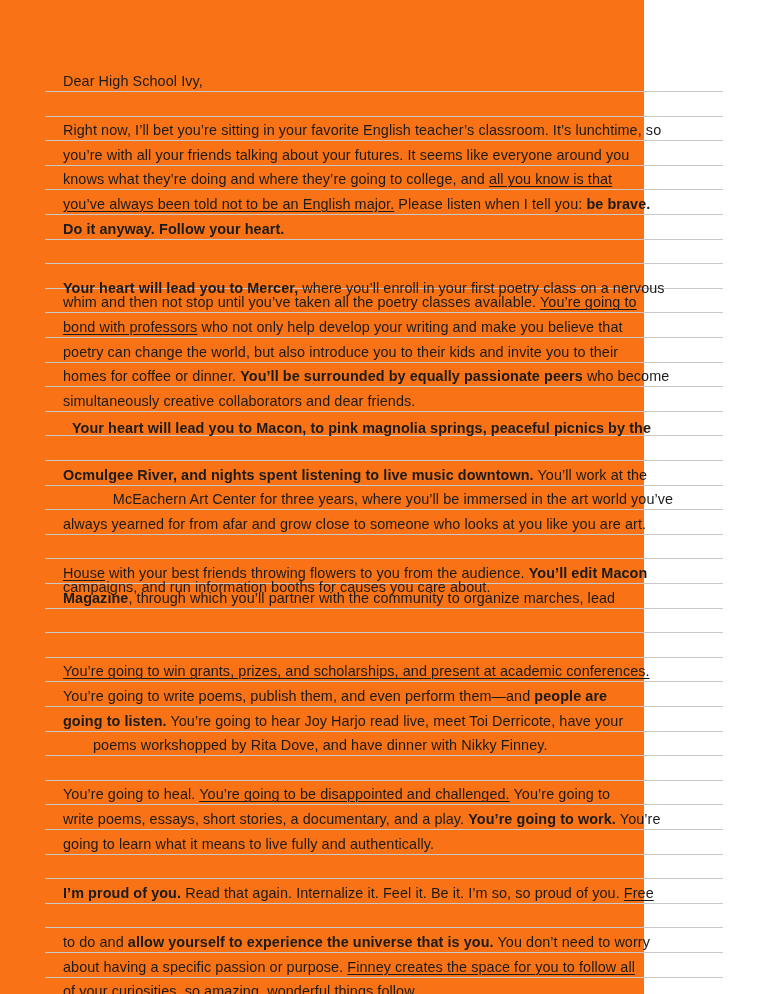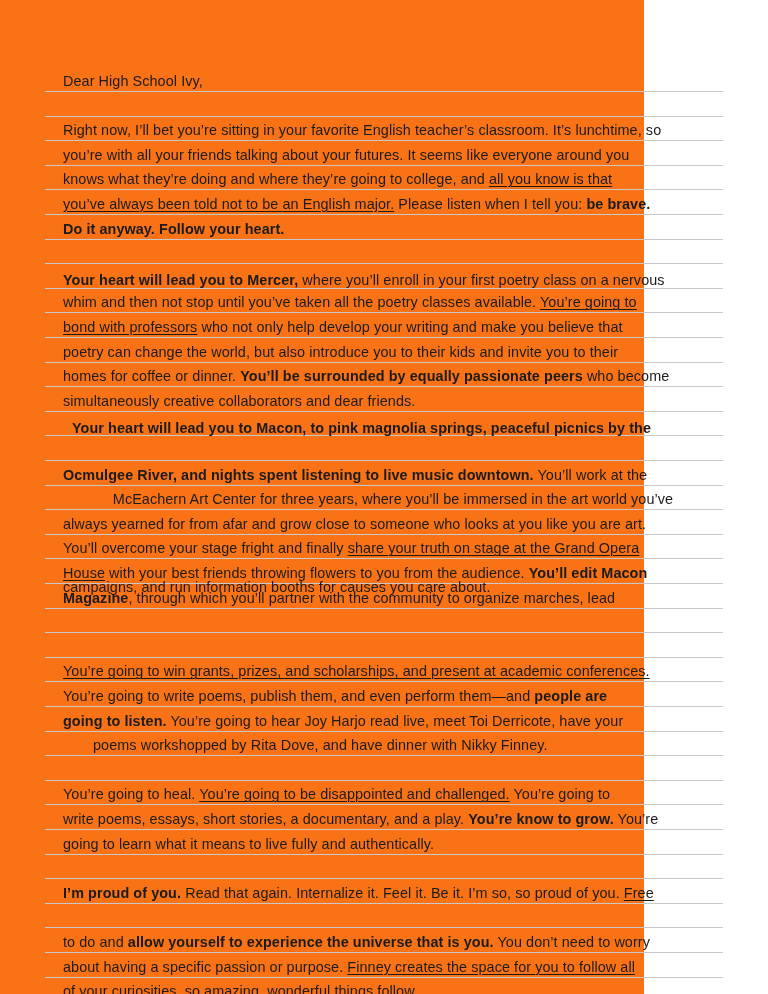--- a/index.html
+++ b/index.html
@@ -113,39 +113,38 @@
       <div class="rule" style="top: 952px;"></div>
       <div class="rule" style="top: 977px;"></div>
     </div>
   <div id="text-layer">
       <div class="line" style="top: 69px;">Dear High School Ivy,</div>
       <div class="line" style="top: 118.2px;">Right now, I’ll bet you’re sitting in your favorite English teacher’s classroom. It’s lunchtime, so</div>
       <div class="line" style="top: 142.8px;">you’re with all your friends talking about your futures. It seems like everyone around you</div>
       <div class="line" style="top: 167.4px;">knows what they’re doing and where they’re going to college, and <u>all you know is that</u></div>
       <div class="line" style="top: 192px;"><u>you’ve always been told not to be an English major.</u> Please listen when I tell you: <b>be brave.</b></div>
       <div class="line" style="top: 216.6px;"><b>Do it anyway. Follow your heart.</b></div>
-      <div class="line" style="top: 268px;"><b>Your heart will lead you to Mercer,</b> where you’ll enroll in your first poetry class on a nervous</div>
+      <div class="line" style="top: 276px;"><b>Your heart will lead you to Mercer,</b> where you’ll enroll in your first poetry class on a nervous</div>
       <div class="line" style="top: 290.4px;">whim and then not stop until you’ve taken all the poetry classes available. <u>You’re going to</u></div>
       <div class="line" style="top: 315px;"><u>bond with professors</u> who not only help develop your writing and make you believe that</div>
       <div class="line" style="top: 339.6px;">poetry can change the world, but also introduce you to their kids and invite you to their</div>
       <div class="line" style="top: 364.2px;">homes for coffee or dinner. <b>You’ll be surrounded by equally passionate peers</b> who become</div>
       <div class="line" style="top: 388.8px;">simultaneously creative collaborators and dear friends.</div>
       <div class="line" style="top: 416px; margin-left: 9px;"><b>Your heart will lead you to Macon, to pink magnolia springs, peaceful picnics by the</b></div>
       <div class="line" style="top: 462.6px;"><b>Ocmulgee River, and nights spent listening to live music downtown.</b> You’ll work at the</div>
       <div class="line" style="top: 487.2px; text-align: center;">McEachern Art Center for three years, where you’ll be immersed in the art world you’ve</div>
       <div class="line" style="top: 511.8px;">always yearned for from afar and grow close to someone who looks at you like you are art.</div>
-      <div class="line" style="top: 536.4px;">You’ll overcome your stage fright and finally <u>share your truth on stage at the Grand Opera</u></div>
       <div class="line" style="top: 561px;"><u>House</u> with your best friends throwing flowers to you from the audience. <b>You’ll edit Macon</b></div>
       <div class="line" style="top: 585.6px;"><b>Magazine</b>, through which you’ll partner with the community to organize marches, lead</div>
       <div class="line" style="top: 575px;">campaigns, and run information booths for causes you care about.</div>
       <div class="line" style="top: 659.4px;"><u>You’re going to win grants, prizes, and scholarships, and present at academic conferences.</u></div>
       <div class="line" style="top: 684px;">You’re going to write poems, publish them, and even perform them—and <b>people are</b></div>
       <div class="line" style="top: 708.6px;"><b>going to listen.</b> You’re going to hear Joy Harjo read live, meet Toi Derricote, have your</div>
       <div class="line" style="top: 733.2px; margin-left: 30px;">poems workshopped by Rita Dove, and have dinner with Nikky Finney.</div>
       <div class="line" style="top: 782.4px;">You’re going to heal. <u>You’re going to be disappointed and challenged.</u> You’re going to</div>
-      <div class="line" style="top: 807px;">write poems, essays, short stories, a documentary, and a play. <b>You’re know to grow.</b> You’re</div>
+      <div class="line" style="top: 807px;">write poems, essays, short stories, a documentary, and a play. <b>You’re going to work.</b> You’re</div>
       <div class="line" style="top: 831.6px;">going to learn what it means to live fully and authentically.</div>
       <div class="line" style="top: 880.8px;"><b>I’m proud of you.</b> Read that again. Internalize it. Feel it. Be it. I’m so, so proud of you. <u>Free</u></div>
       <div class="line" style="top: 930px;">to do and <b>allow yourself to experience the universe that is you.</b> You don’t need to worry</div>
       <div class="line" style="top: 954.6px;">about having a specific passion or purpose. <u>Finney creates the space for you to follow all</u></div>
       <div class="line" style="top: 979.2px;"><u>of your curiosities, so amazing, wonderful things follow.</u></div>
     </div>
 </div>
 
 </body></html>

